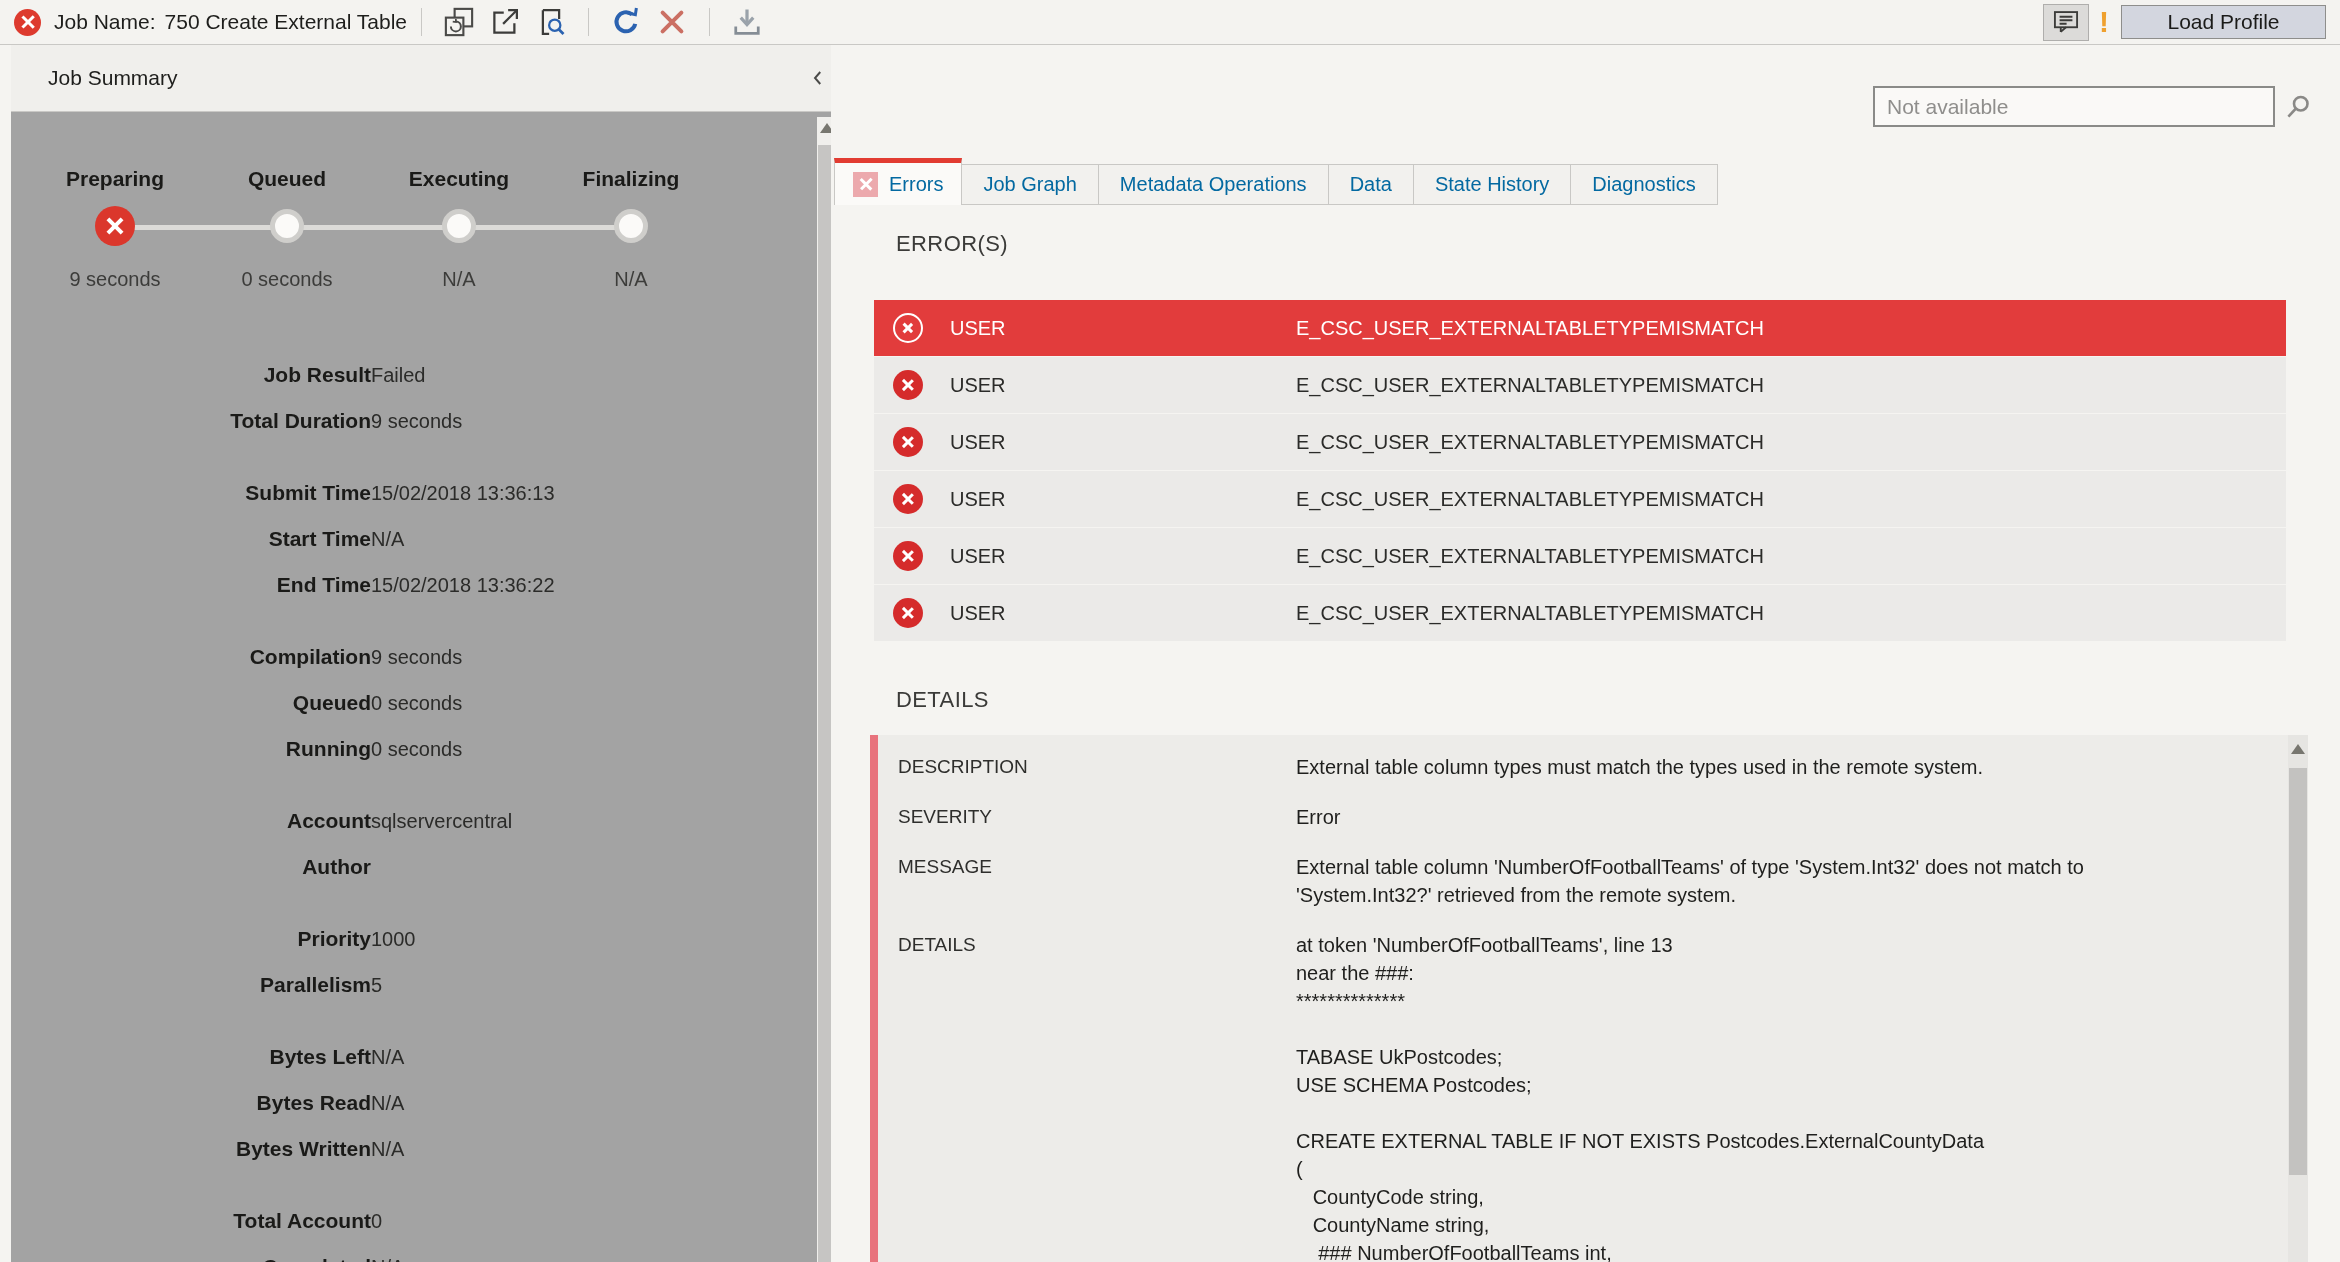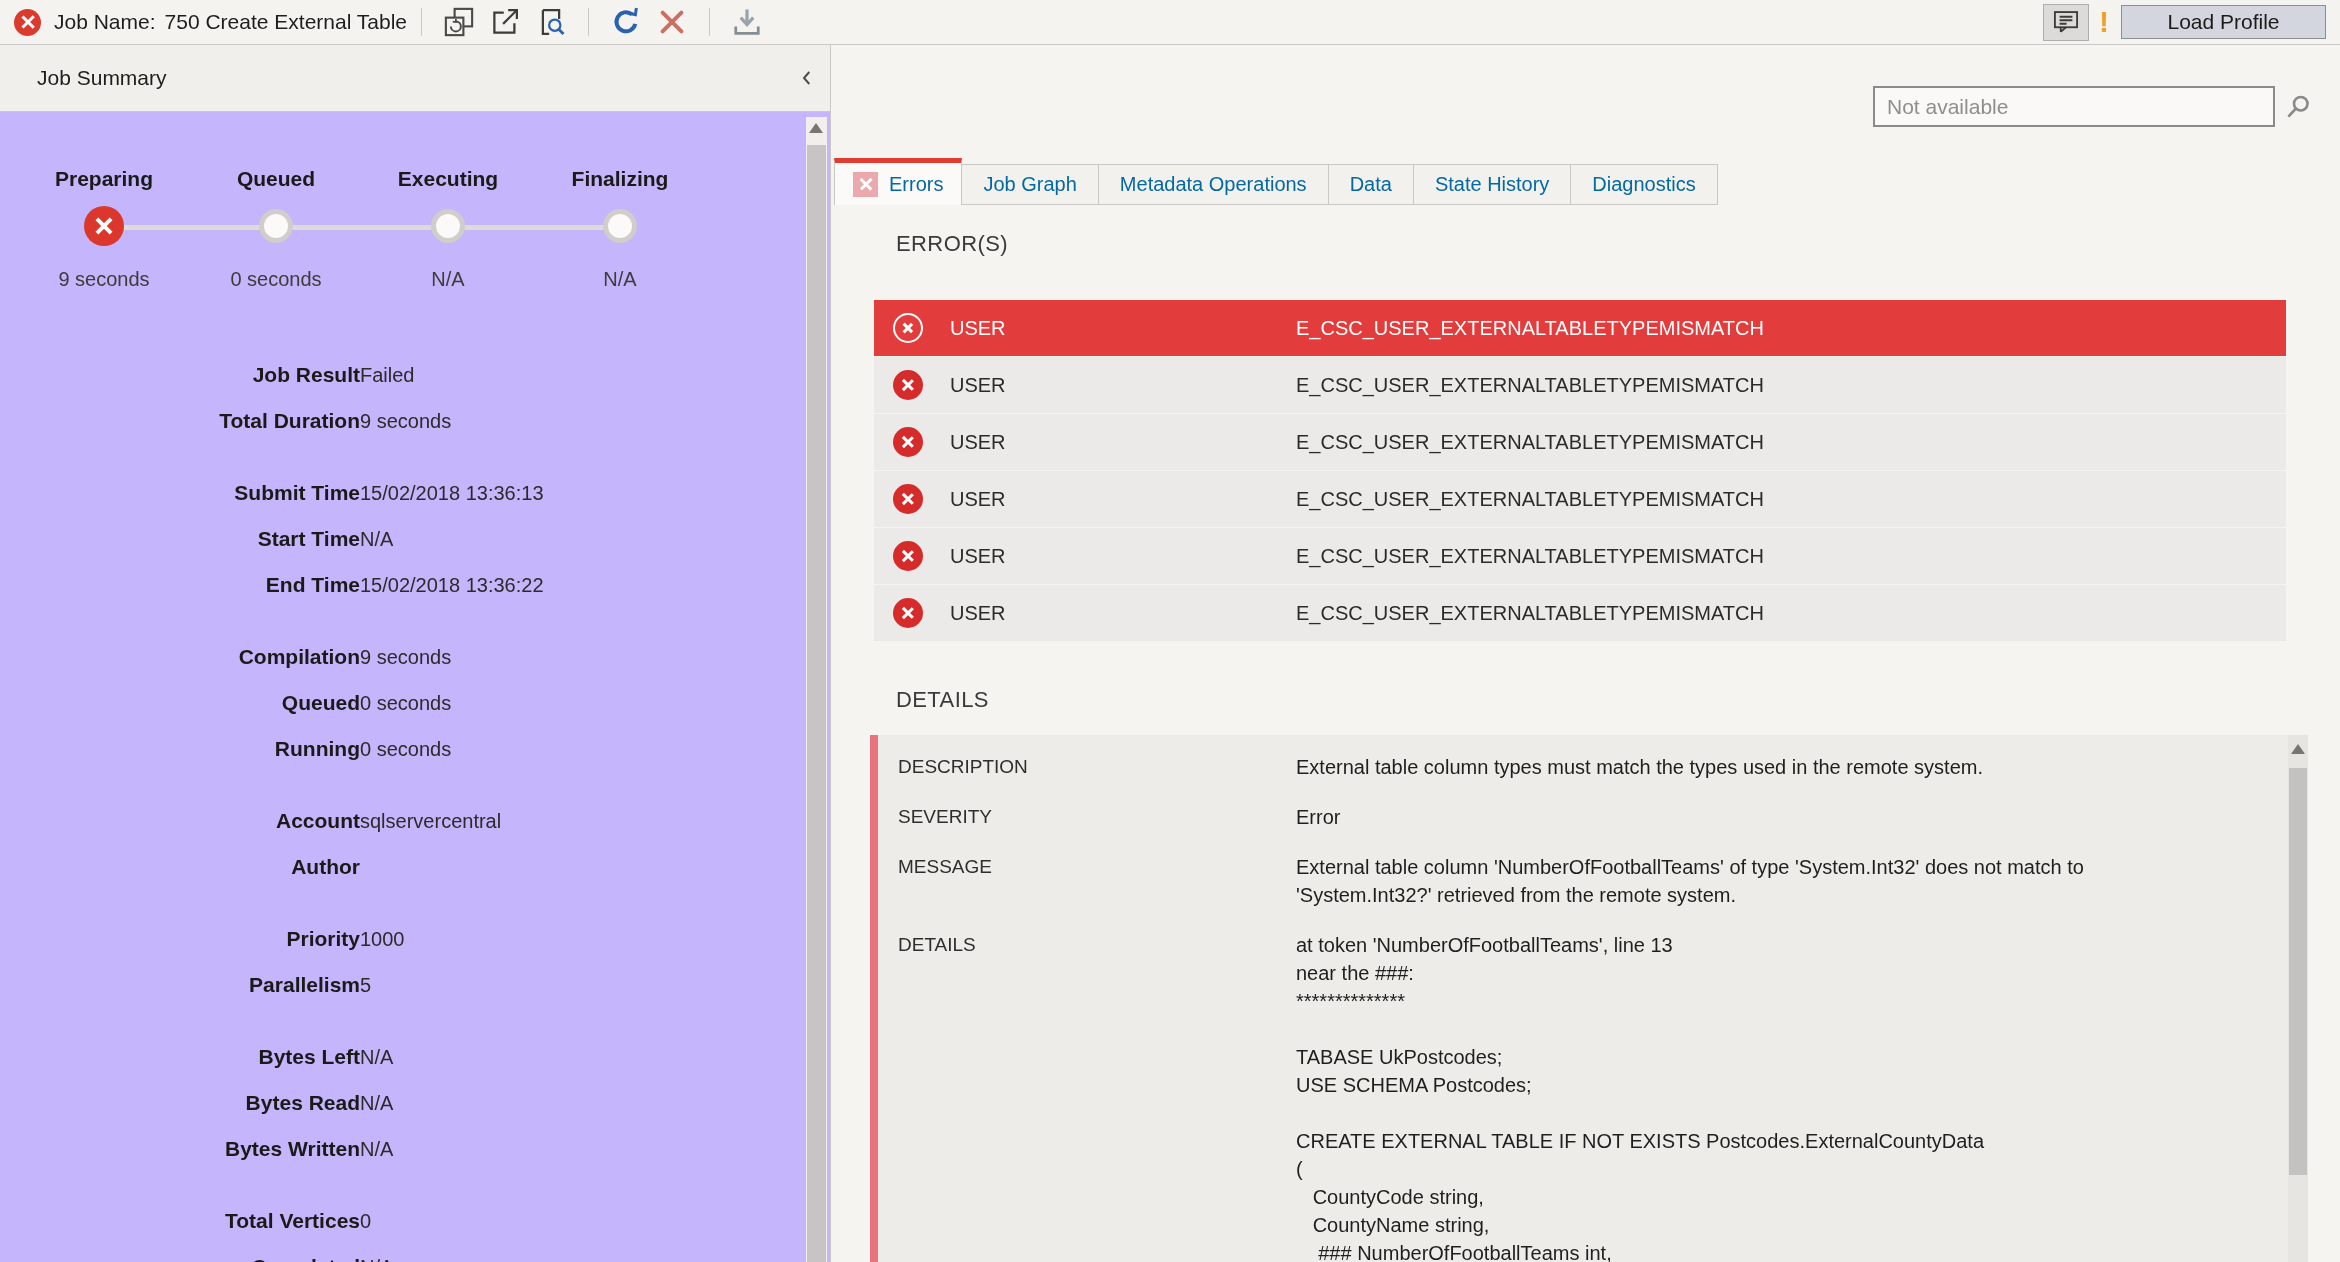--- a/index.html
+++ b/index.html
@@ -19,21 +19,21 @@
   .feedback-btn svg{width:28px;height:28px;}
   .warn-mark{font-size:30px;font-weight:bold;color:#EFA02E;margin:0 12px 0 10px;line-height:1;}
   .load-profile-btn{width:205px;height:34px;background:#D3D6DF;border:1px solid #8E8E8C;display:flex;align-items:center;justify-content:center;font-size:21px;color:#1B1B19;box-sizing:border-box;}
 
   
   .xmark{position:absolute;left:0;top:0;width:100%;height:100%;}
   .xmark::before,.xmark::after{content:"";position:absolute;left:50%;top:50%;width:58%;height:3px;background:#fff;transform:translate(-50%,-50%) rotate(45deg);}
   .xmark::after{transform:translate(-50%,-50%) rotate(-45deg);}
 
   
-  .left-panel{position:absolute;left:0;top:45px;width:830px;height:1217px;background:#c4b5fd;border-right:1px solid #C9C8C5;}
+  .left-panel{position:absolute;left:11px;top:45px;width:830px;height:1217px;background:#a3a3a3;border-right:1px solid #C9C8C5;}
   .lp-header{position:absolute;left:0;top:0;width:100%;height:67px;background:#F0EFEC;border-bottom:1px solid #C9C8C5;box-sizing:border-box;display:flex;align-items:center;}
   .lp-title{font-size:21px;color:#1E1E1C;margin-left:37px;}
   .lp-collapse{position:absolute;right:14px;top:24px;width:18px;height:18px;color:#4A4A48;}
   .lp-collapse svg{width:18px;height:18px;}
 
   
   .lp-scrollbar{position:absolute;right:3px;top:72px;bottom:0;width:21px;background:#F0EFEC;}
   .sb-up{position:absolute;left:3px;top:6px;width:0;height:0;border-left:7px solid transparent;border-right:7px solid transparent;border-bottom:10px solid #77766F;}
   .lp-thumb{position:absolute;left:1px;top:28px;bottom:0;width:19px;background:#C6C5C3;}
 
@@ -281,21 +281,21 @@
     <div class="flabel">Bytes Read</div>
     <div class="fvalue">N/A</div>
   </div>
           <div class="frow">
     <div class="flabel">Bytes Written</div>
     <div class="fvalue">N/A</div>
   </div>
         </div>
         <div class="fgroup">
           <div class="frow">
-    <div class="flabel">Total Vertices</div>
+    <div class="flabel">Total Account</div>
     <div class="fvalue">0</div>
   </div>
           <div class="frow">
     <div class="flabel">Completed</div>
     <div class="fvalue">N/A</div>
   </div>
         </div>
       </div>
 
     <div class="lp-scrollbar">

